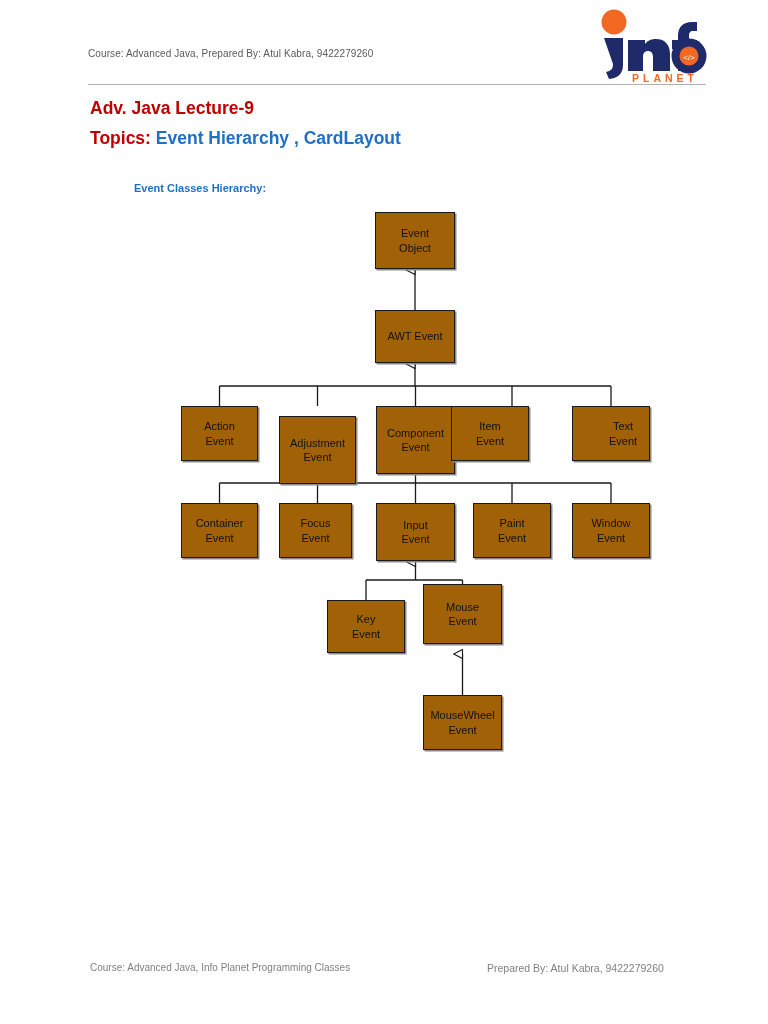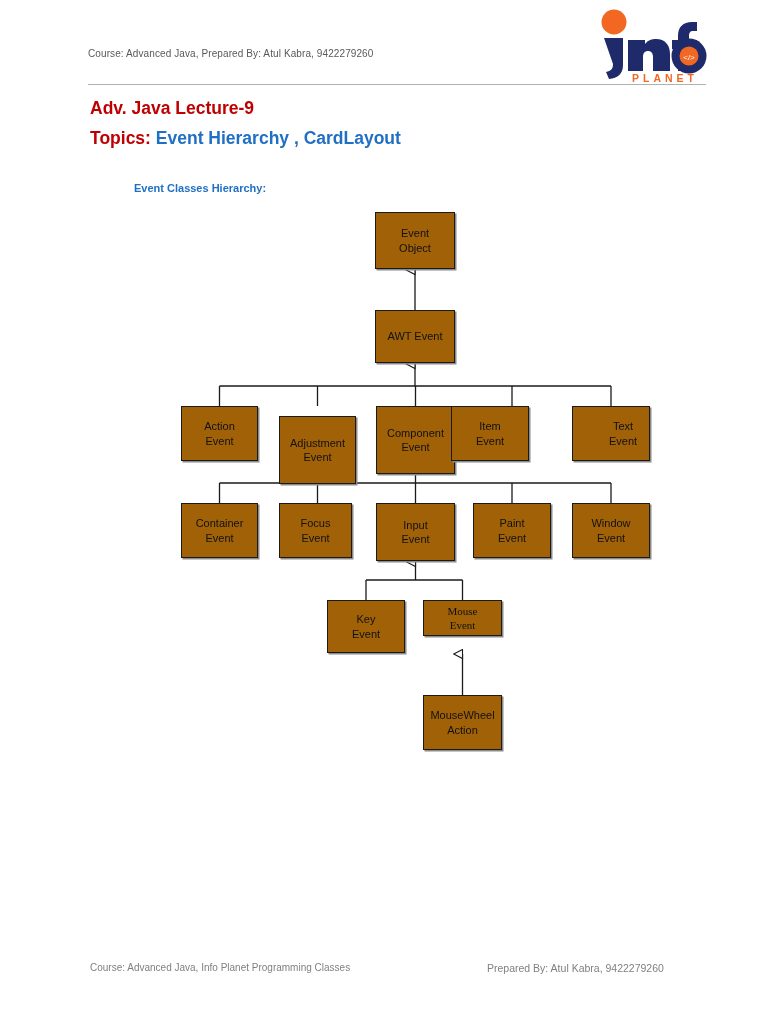--- a/index.html
+++ b/index.html
@@ -206,22 +206,22 @@
       <div class="node" style="left: 279px; top: 503px; width: 73px; height: 55px;">Focus
 Event</div>
       <div class="node" style="left: 376px; top: 503px; width: 79px; height: 58px;">Input
 Event</div>
       <div class="node" style="left: 473px; top: 503px; width: 78px; height: 55px;">Paint
 Event</div>
       <div class="node" style="left: 572px; top: 503px; width: 78px; height: 55px;">Window
 Event</div>
       <div class="node" style="left: 327px; top: 600px; width: 78px; height: 53px;">Key
 Event</div>
-      <div class="node" style="left: 423px; top: 600px; width: 79px; height: 36px; font-family: Liberation Serif, serif;">Mouse
+      <div class="node" style="left: 423px; top: 584px; width: 79px; height: 60px;">Mouse
 Event</div>
       <div class="node" style="left: 423px; top: 695px; width: 79px; height: 55px;">MouseWheel
-Action</div>
+Event</div>
     </div>
 
   <div id="footer-left">Course: Advanced Java, Info Planet Programming Classes</div>
   <div id="footer-right">Prepared By: Atul Kabra, 9422279260</div>
 
 </div>
 
 </body></html>

